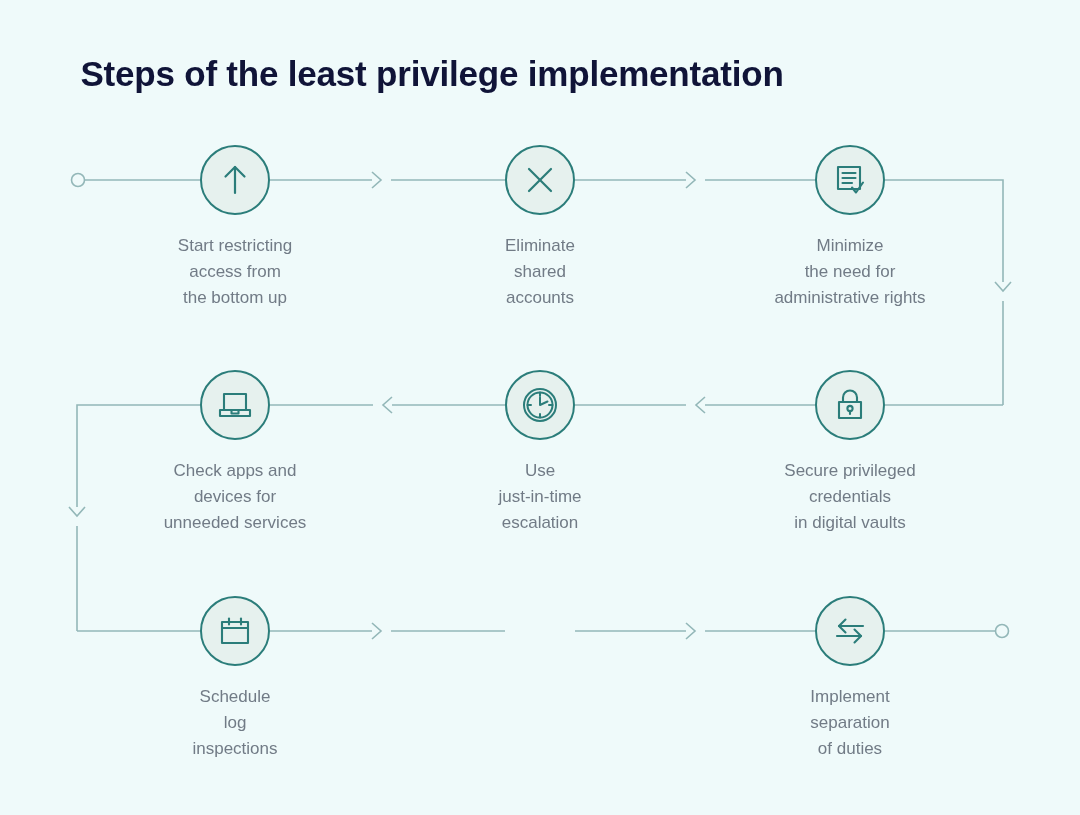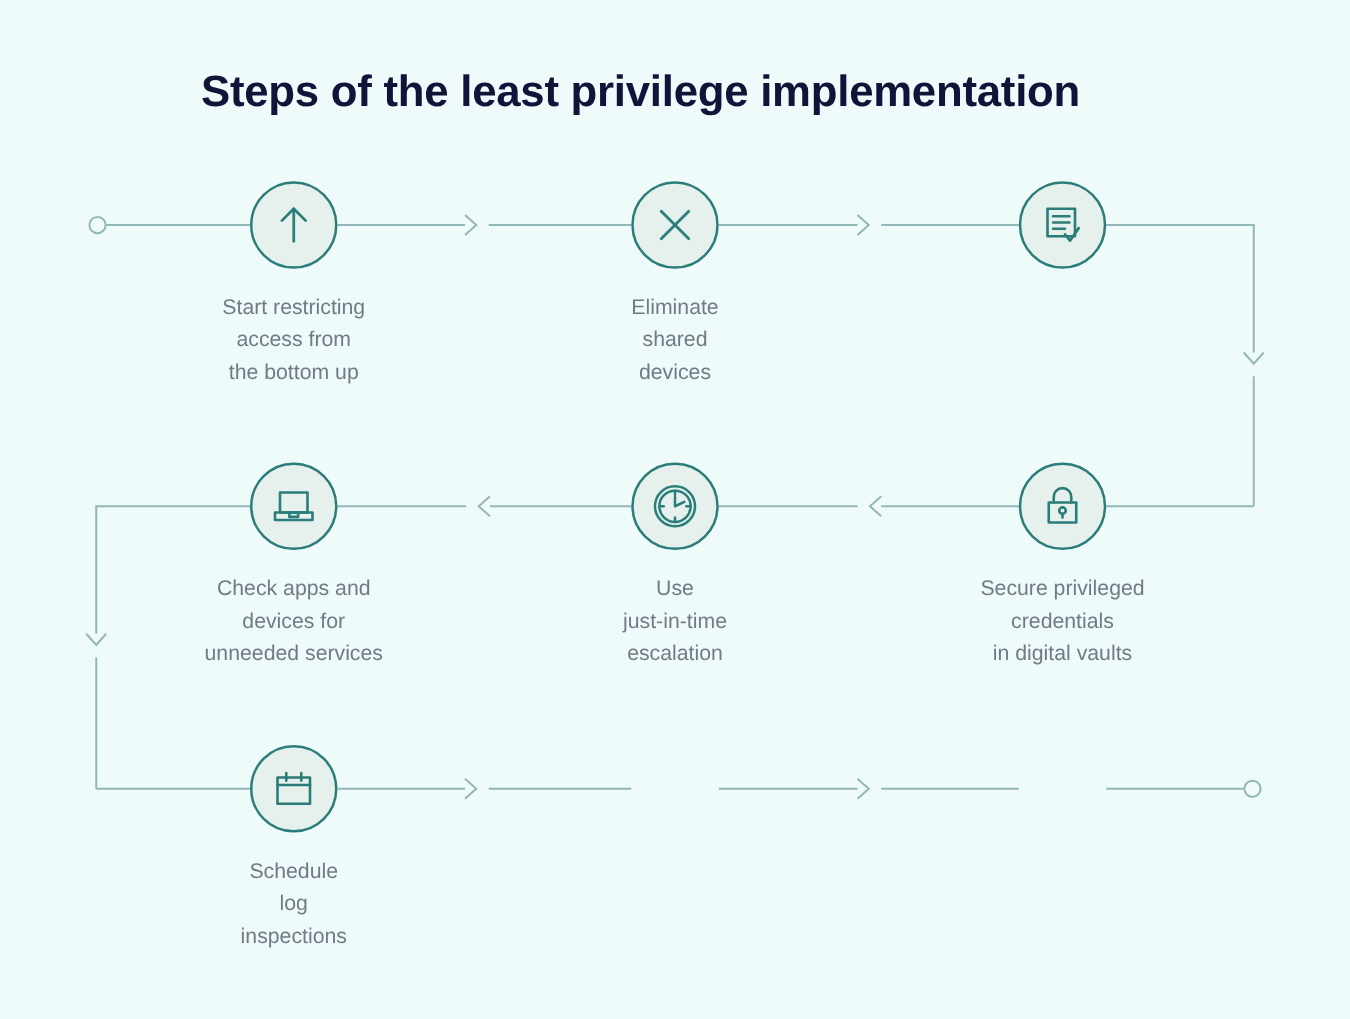--- a/index.html
+++ b/index.html
@@ -20,21 +20,21 @@
     inset: 0;
     width: 1080px;
     height: 815px;
   }
 
   .title {
     position: absolute;
     top: 50px;
     left: 0;
     width: 864px;
-    text-align: right;
+    text-align: center;
     font-size: 35px;
     font-weight: 700;
     color: #101438;
     letter-spacing: -0.2px;
     line-height: 48px;
   }
 
   svg.wires {
     position: absolute;
     left: 0;
@@ -149,35 +149,38 @@
     <div class="bubble">
       <svg width="40" height="40" viewBox="0 0 40 40">
         <g stroke="#2b7d7a" stroke-width="2.2" fill="none" stroke-linecap="round">
           <line x1="9" y1="9" x2="31" y2="31"></line>
           <line x1="31" y1="9" x2="9" y2="31"></line>
         </g>
       </svg>
     </div>
     <div class="caption">Eliminate
 shared
-devices</div>
+accounts</div>
   </div>
 
   <div class="node row1 col3">
     <div class="bubble">
       <svg width="40" height="40" viewBox="0 0 40 40">
         <g stroke="#2b7d7a" stroke-width="2.1" fill="none" stroke-linecap="round" stroke-linejoin="round">
           <path d="M8 7 H30 V29 H8 Z"></path>
           <line x1="12.5" y1="13" x2="25.5" y2="13"></line>
           <line x1="12.5" y1="18" x2="25.5" y2="18"></line>
           <line x1="12.5" y1="23" x2="22" y2="23"></line>
           <polyline points="22,27.5 26,32.5 33,22.5"></polyline>
         </g>
       </svg>
     </div>
+    <div class="caption">Minimize
+the need for
+administrative rights</div>
   </div>
 
   <div class="node row2 col2">
     <div class="bubble">
       <svg width="40" height="40" viewBox="0 0 40 40">
         <g stroke="#2b7d7a" stroke-width="2" fill="none" stroke-linecap="round" stroke-linejoin="round">
           <circle cx="20" cy="20" r="16"></circle>
           <circle cx="20" cy="20" r="12.5"></circle>
           <line x1="20" y1="7.5" x2="20" y2="11"></line>
           <line x1="20" y1="29" x2="20" y2="32.5"></line>
@@ -233,14 +236,29 @@
           <path d="M16.5 25 H23.5 V28.5 H16.5 Z"></path>
         </g>
       </svg>
     </div>
     <div class="caption">Check apps and
 devices for
 unneeded services</div>
   </div>
 
 
+  <div class="node row3 col3">
+    <div class="bubble">
+      <svg width="40" height="40" viewBox="0 0 40 40">
+        <g stroke="#2b7d7a" stroke-width="2.1" fill="none" stroke-linejoin="round" stroke-linecap="round">
+          <line x1="33" y1="15" x2="9" y2="15"></line>
+          <polyline points="15.5,8.5 9,15 15.5,21.5"></polyline>
+          <line x1="7" y1="25" x2="31" y2="25"></line>
+          <polyline points="24.5,18.5 31,25 24.5,31.5"></polyline>
+        </g>
+      </svg>
+    </div>
+    <div class="caption">Implement
+separation
+of duties</div>
+  </div>
 
 </div>
 
 </body></html>

